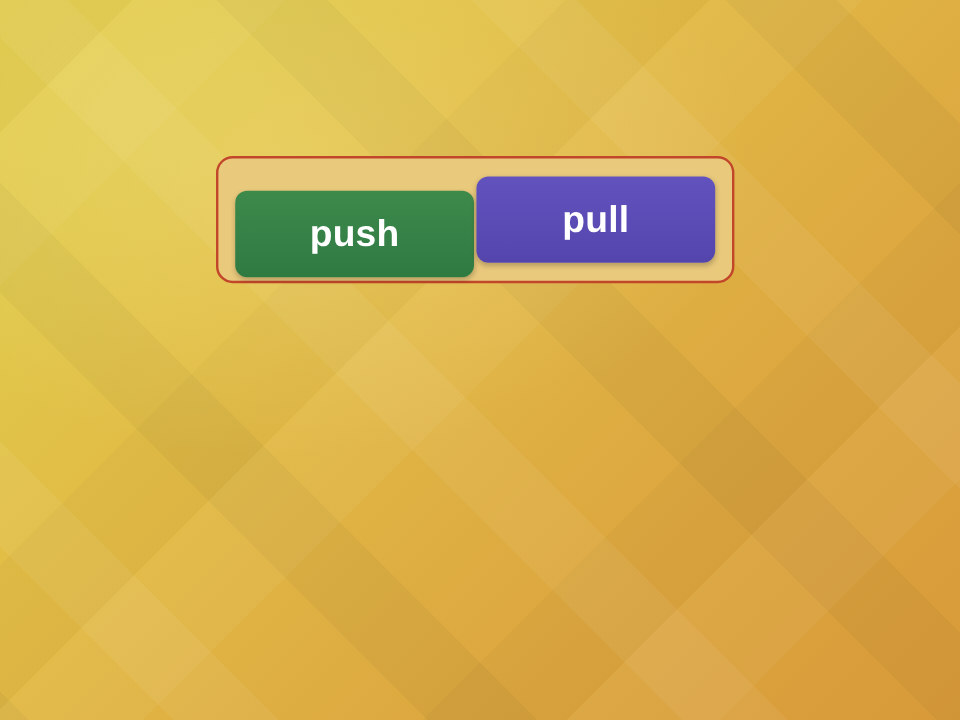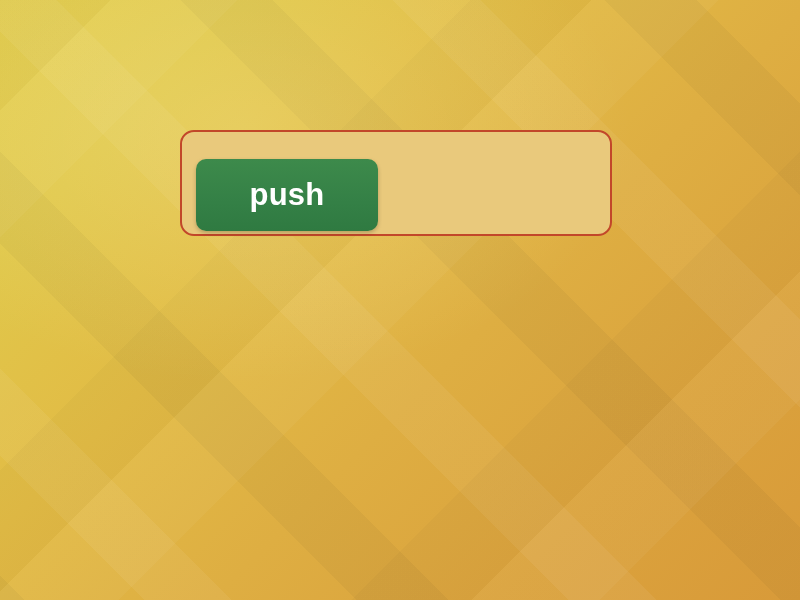--- a/index.html
+++ b/index.html
@@ -94,21 +94,21 @@
     font-weight: bold;
     letter-spacing: 0.2px;
     cursor: grab;
     display: flex;
     align-items: center;
     justify-content: center;
     box-shadow: 0 2px 4px rgba(0,0,0,0.22);
     padding: 0;
   }
   .word-chip.green {
-    width: 182px;
+    width: 199px;
     background: linear-gradient(180deg, #3d8a4b 0%, #348046 60%, #2f7a41 100%);
     margin-top: 23px;
   }
   .word-chip.purple {
     width: 199px;
     background: linear-gradient(180deg, #6152bd 0%, #5a4ab4 60%, #5445ad 100%);
   }
 
   
   #sentence {
@@ -150,16 +150,19 @@
 <div id="stage">
 
   <div id="bg-facets"></div>
   <div id="bg-facets2"></div>
   <div id="bg-glow"></div>
 
   <div id="word-tray">
     <div class="word-chip green">
       <span>push</span>
     </div>
+    <div class="word-chip purple">
+      <span>pull</span>
+    </div>
   </div>
 
 
 </div>
 
 </body></html>

